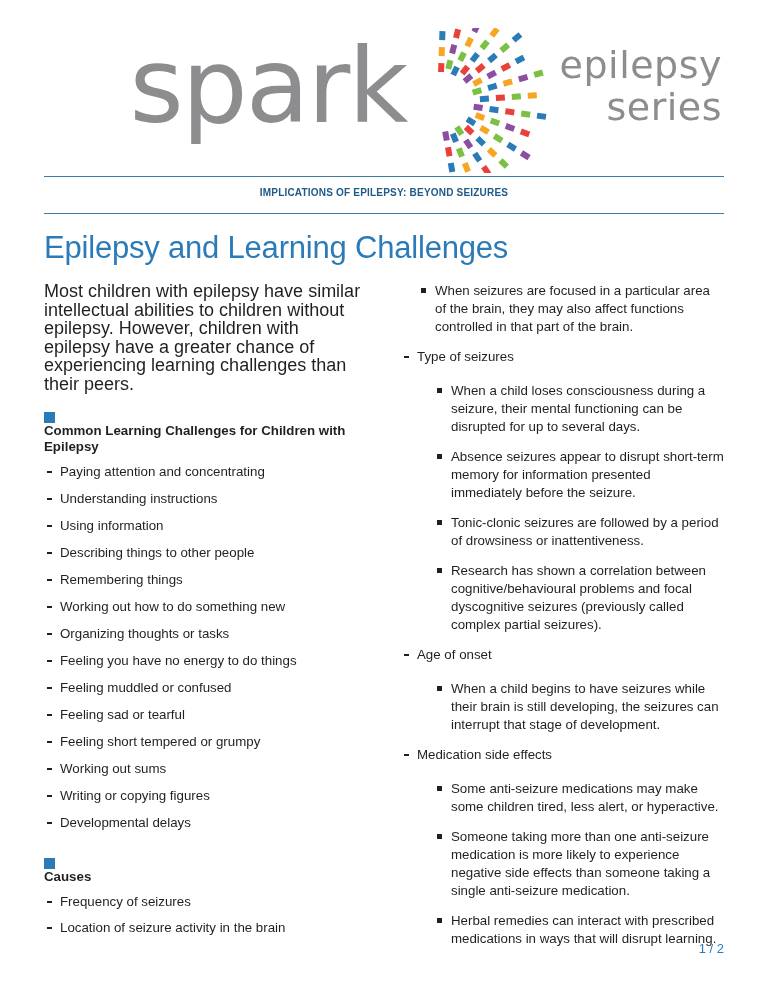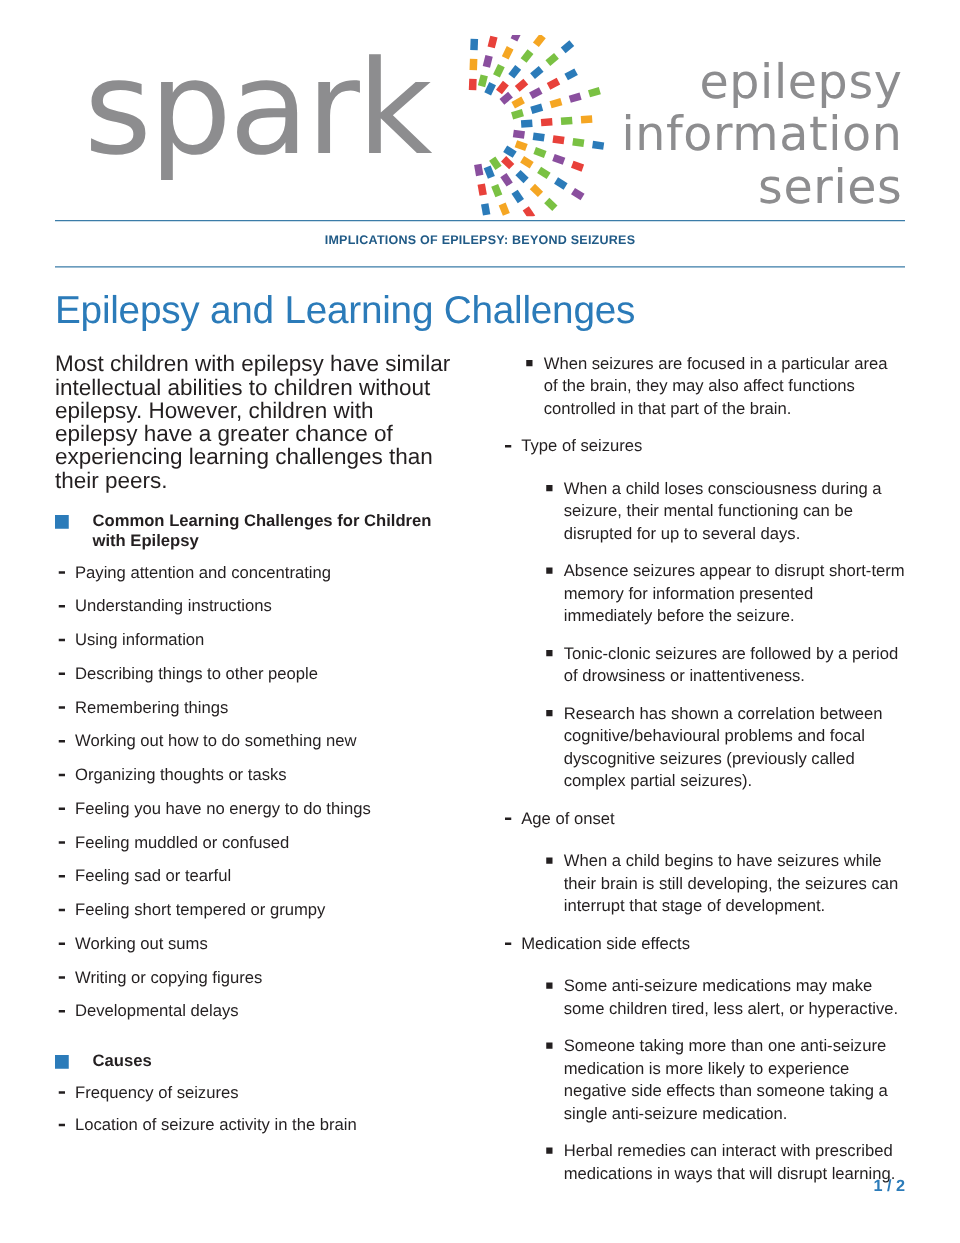--- a/index.html
+++ b/index.html
@@ -101,22 +101,23 @@
   }
   .col p.intro {
     font-size: 18px;
     line-height: 18.5px;
     margin: 0 0 16px 0;
   }
 
   .section-head {
     display: flex;
     align-items: flex-start;
-    gap: 19px;
+    gap: 0;
     margin: 4px 0 8px 0;
+    flex-direction: column;
   }
   .blue-square {
     width: 11px;
     height: 11px;
     background: #2b7bb9;
     flex: 0 0 11px;
     margin-top: 3px;
   }
   .section-head .txt {
     font-size: 13.3px;
@@ -169,21 +170,21 @@
   .spacer-sm { height: 10px; }
 
   
   .footer {
     position: absolute;
     left: 26px;
     right: 44px;
     bottom: 38px;
     text-align: right;
     font-size: 13px;
-    font-weight: bold;
+    font-weight: normal;
     color: #2b7bb9;
   }
 </style>
 </head>
 <body>
 
 <div class="page">
 
   <div class="header">
     <div class="logo-block">
@@ -280,21 +281,20 @@
           <g transform="rotate(80)">
             <rect x="30" y="-3" width="9" height="6" fill="#8a4f9e"></rect>
             <rect x="46" y="-3" width="9" height="6" fill="#e8413a"></rect>
             <rect x="62" y="-3" width="9" height="6" fill="#2b7bb9"></rect>
           </g>
         </g>
       </svg>
     </div>
     <div class="brand-right">
       <div>epilepsy</div>
-      <div>information</div>
       <div>series</div>
     </div>
   </div>
 
   <hr class="rule">
 
   <div class="kicker">IMPLICATIONS OF EPILEPSY: BEYOND SEIZURES</div>
 
   <hr class="rule">
 

